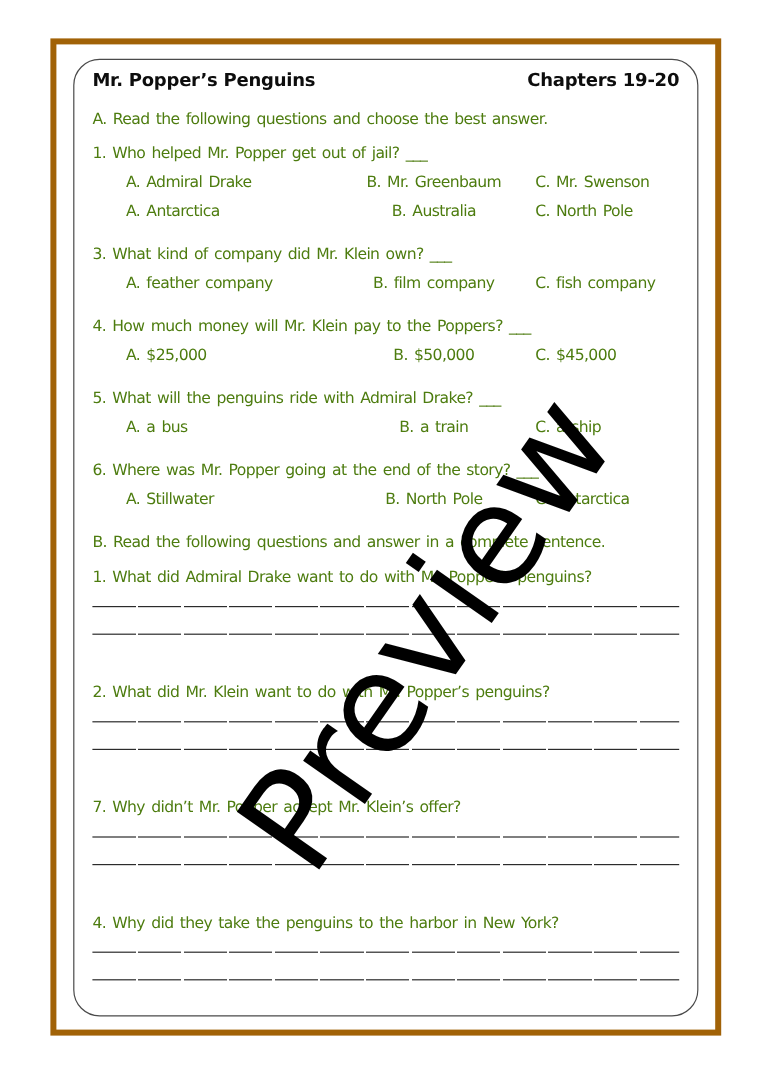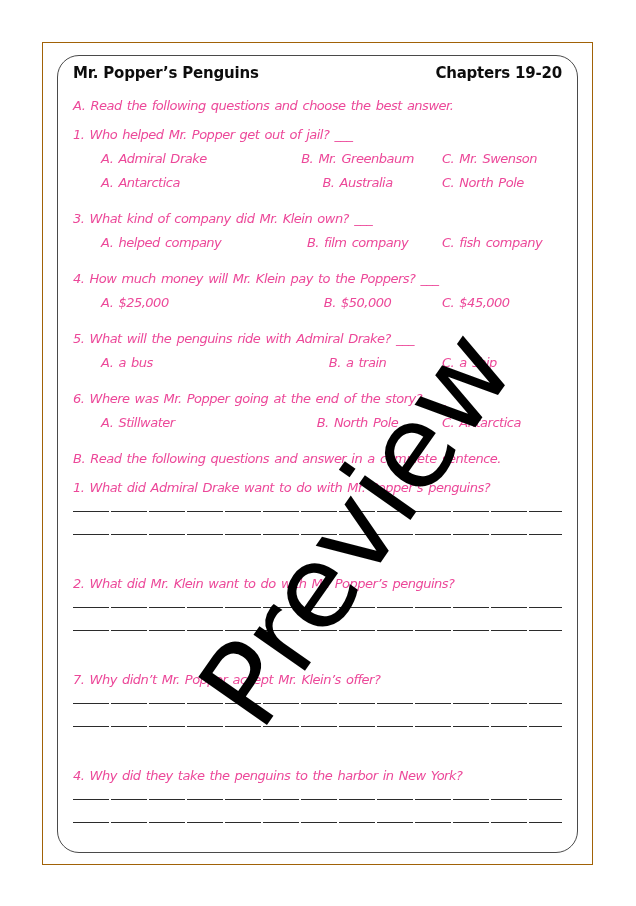--- a/index.html
+++ b/index.html
@@ -11,24 +11,24 @@
   .page {
     position: relative;
     width: 636px;
     height: 906px;
     background: #ffffff;
     overflow: hidden;
   }
   .outer-border {
     position: absolute;
     left: 42px;
-    top: 42px;
+    top: 32px;
     width: 549px;
     height: 821px;
-    border: 1px solid #a16207;
+    border: 5px solid #a16207;
     background: #ffffff;
     box-sizing: content-box;
   }
   .sheet {
     position: absolute;
     left: 14px;
     top: 12px;
     width: 521px;
     height: 798px;
     border: 1px solid #4a4a4a;
@@ -41,26 +41,25 @@
     justify-content: space-between;
     align-items: baseline;
     font-size: 15px;
     font-weight: bold;
     color: #0d0d0d;
     line-height: 19px;
     letter-spacing: -0.2px;
   }
   .txt {
     font-size: 13px;
-    color: #ec4899;
+    color: #4d7c0f;
     line-height: 17px;
     letter-spacing: -0.5px;
     word-spacing: 1.5px;
     white-space: nowrap;
-    font-style: italic;
   }
   .instr-a { margin-top: 14px; }
   .instr-b { margin-top: 19px; }
   .q  { margin-top: 19px; }
   .q.first { margin-top: 12px; }
   .opts {
     margin-top: 7px;
     display: flex;
     margin-left: 28px;
   }
@@ -109,21 +108,21 @@
       </div>
 
       <div class="txt opts">
         <span class="opt-a">A. Antarctica</span>
         <span class="opt-b">B. Australia</span>
         <span class="opt-c">C. North Pole</span>
       </div>
 
       <div class="txt q">3. What kind of company did Mr. Klein own? ___</div>
       <div class="txt opts">
-        <span class="opt-a">A. helped company</span>
+        <span class="opt-a">A. feather company</span>
         <span class="opt-b">B. film company</span>
         <span class="opt-c">C. fish company</span>
       </div>
 
       <div class="txt q">4. How much money will Mr. Klein pay to the Poppers? ___</div>
       <div class="txt opts">
         <span class="opt-a">A. $25,000</span>
         <span class="opt-b">B. $50,000</span>
         <span class="opt-c">C. $45,000</span>
       </div>

